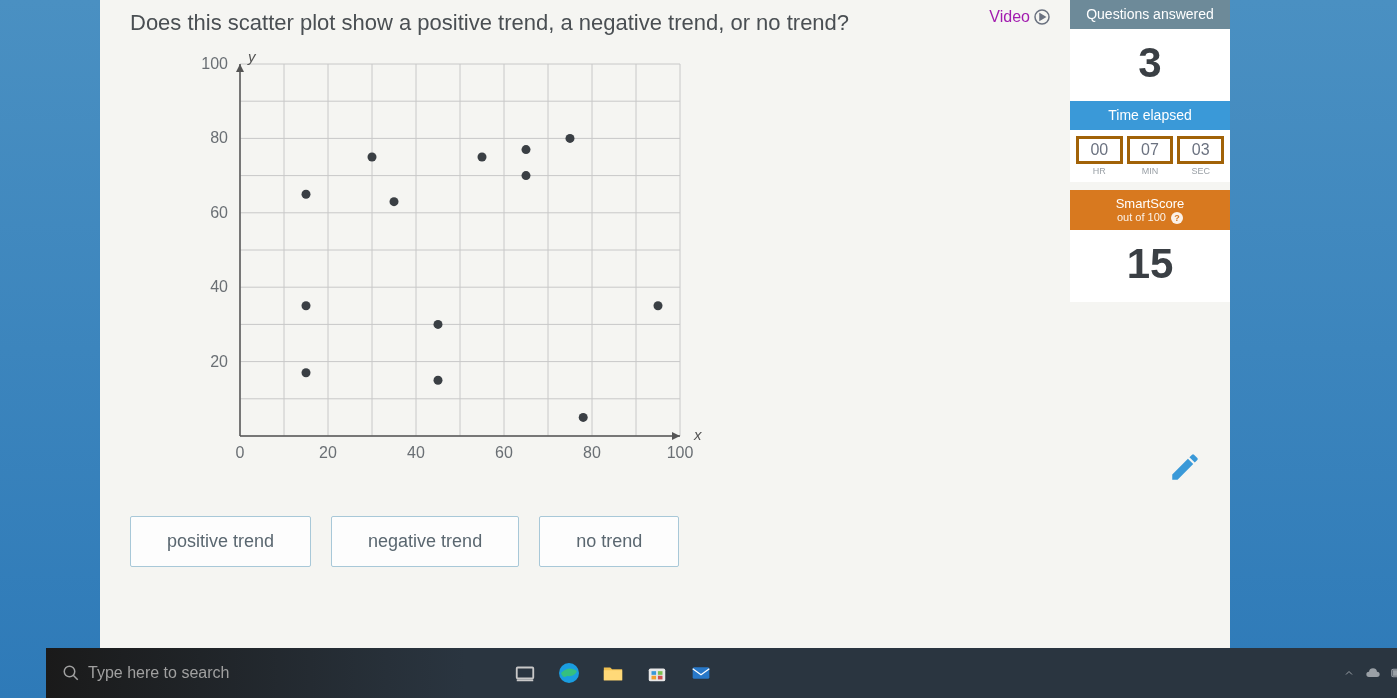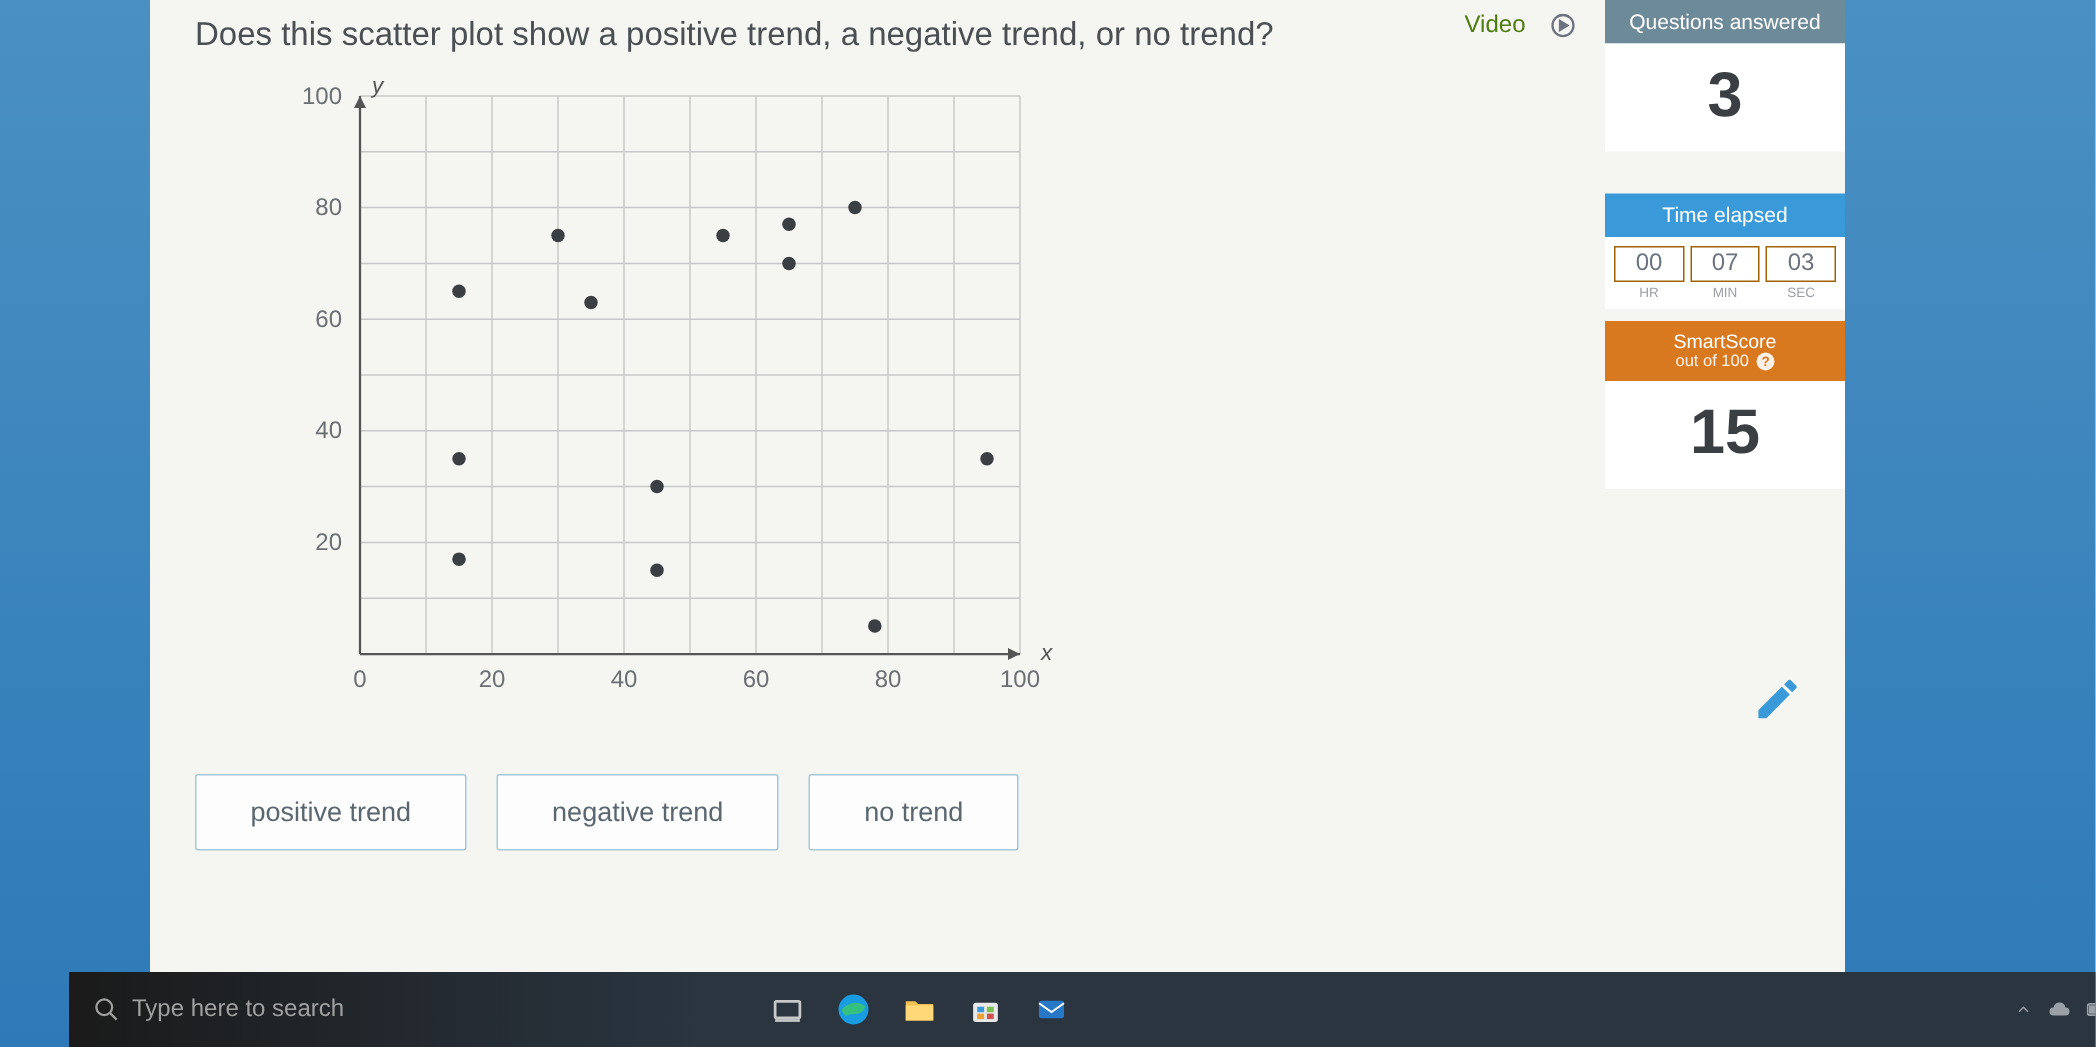--- a/index.html
+++ b/index.html
@@ -28,25 +28,25 @@
 .question-text {
   font-size: 22px;
   color: #4a4f53;
   margin-bottom: 4px;
   font-weight: 400;
 }
 .video-link {
   position: absolute;
   right: 20px;
   top: 8px;
-  color: #4d7c0f;
+  color: #a21caf;
   font-size: 16px;
   display: flex;
   align-items: center;
-  gap: 17px;
+  gap: 4px;
   cursor: pointer;
 }
 .video-link svg { width: 16px; height: 16px; }
 .chart-container {
   position: relative;
   margin-left: 60px;
   margin-top: 10px;
 }
 .chart-svg { display: block; }
 .answer-buttons {
@@ -87,36 +87,35 @@
   padding: 10px 0 14px 0;
   background: #fff;
 }
 .sb-time-header {
   background: #3a99d8;
   color: #fff;
   text-align: center;
   padding: 6px 4px;
   font-size: 14px;
   line-height: 1.2;
-  margin-top: 28px;
 }
 .sb-time-grid {
   display: flex;
   background: #fff;
   padding: 6px 4px 2px 4px;
   justify-content: space-around;
 }
 .sb-time-cell {
   text-align: center;
   flex: 1;
 }
 .sb-time-num {
   font-size: 16px;
   color: #6b7280;
-  border: 1px solid #a16207;
+  border: 3px solid #a16207;
   margin: 0 2px;
   padding: 2px 0;
 }
 .sb-time-labels {
   display: flex;
   background: #fff;
   padding: 0 4px 6px 4px;
   justify-content: space-between;
 }
 .sb-time-lbl {

